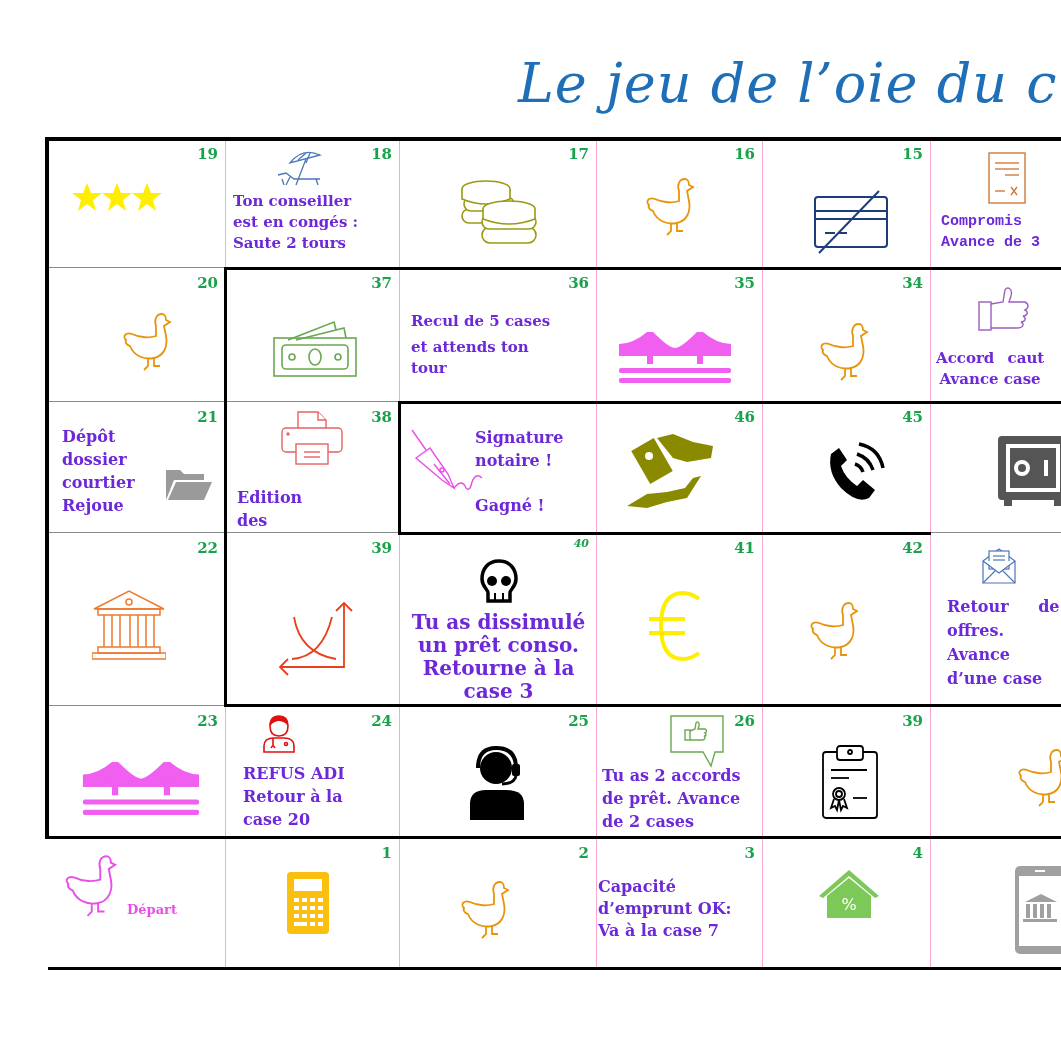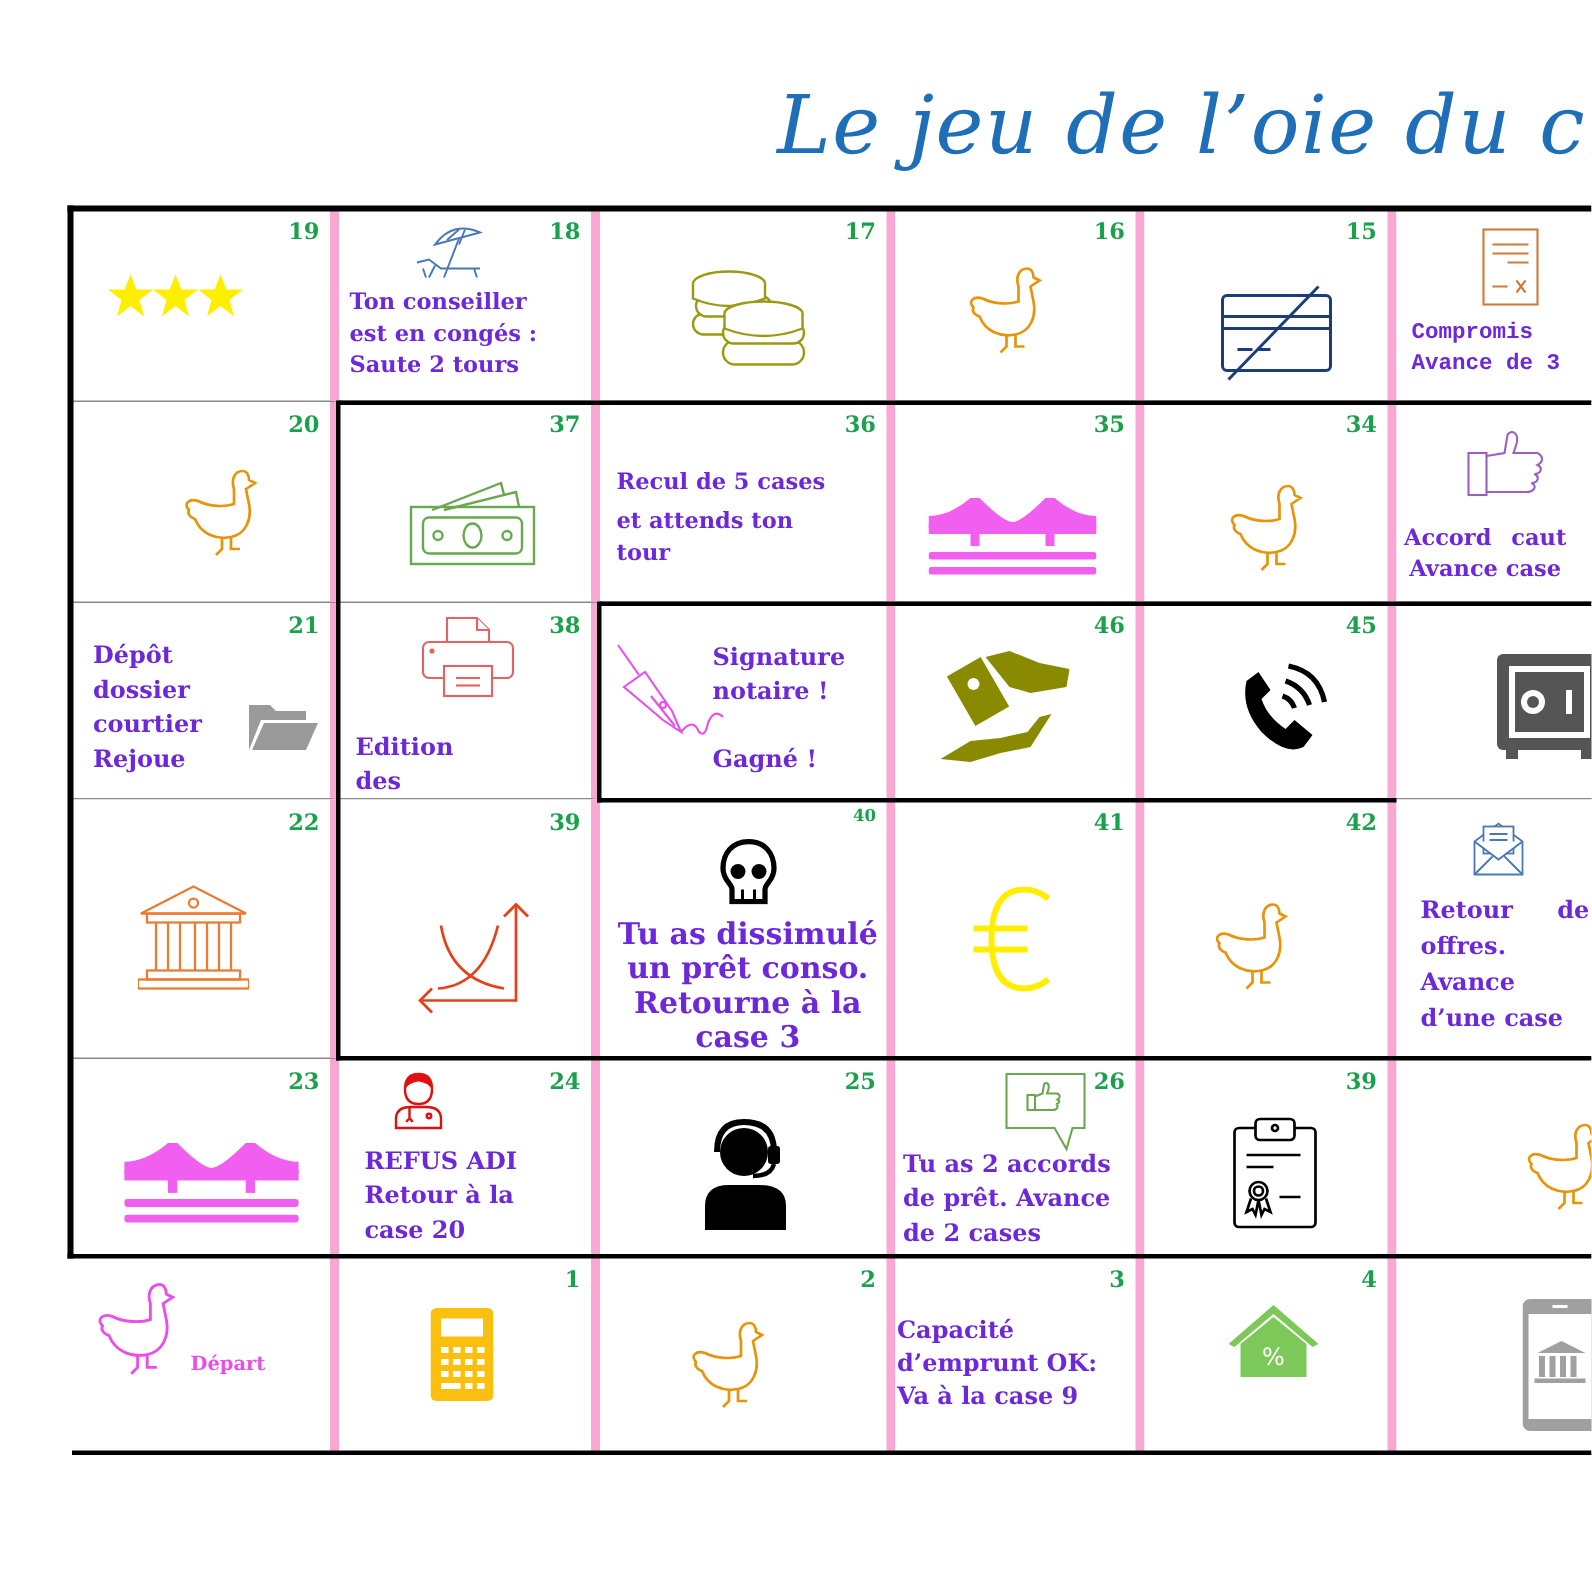--- a/index.html
+++ b/index.html
@@ -1,21 +1,21 @@
 <!DOCTYPE html>
 <html><head>
 <meta charset="utf-8">
 <style>
   html,body{margin:0;padding:0;background:#fff;}
   body{width:1061px;height:1061px;position:relative;overflow:hidden;font-family:"DejaVu Serif",serif;}
   .title{position:absolute;left:518px;top:52px;font-family:"DejaVu Serif",serif;font-style:italic;font-size:54px;color:#1f6fb8;white-space:nowrap;letter-spacing:1px;}
   .board{position:absolute;left:0;top:0;width:1061px;height:1061px;}
-  .cell{position:absolute;box-sizing:border-box;border-right:6px solid #f9a8d4;border-bottom:1px solid #8a8a8a;background:#fff;overflow:hidden;}
+  .cell{position:absolute;box-sizing:border-box;border-right:1px solid #f9a8d4;border-bottom:1px solid #8a8a8a;background:#fff;overflow:hidden;}
   .num{position:absolute;top:6px;right:7px;font-family:"DejaVu Serif",serif;font-weight:bold;font-size:15px;color:#1aa14b;}
-  .num.small{font-size:11px;top:4px;}
+  .num.small{font-size:11px;top:4px;font-style:italic;}
   .txt{position:absolute;font-family:"DejaVu Serif",serif;font-weight:bold;font-size:15px;line-height:21px;color:#6d28d9;}
   .icon{position:absolute;}
   .thick{position:absolute;background:#000;}
 </style>
 </head>
 <body>
 
 <div class="title">Le jeu de l’oie du crédit</div>
 
 <div class="board">
@@ -430,21 +430,21 @@
       <path d="M42,4 C36,4 34,10 36,16 L36,26 C30,28 20,28 12,24 C6,22 2,26 6,30 C4,34 10,36 10,36 C14,46 24,50 34,48 C44,46 48,36 46,26 L44,16 L50,12 L46,10 C46,6 44,4 42,4 Z"></path>
       <path d="M28,48 L28,56 L24,60 M34,48 L34,56 L40,56"></path>
     </svg>
   </div>
 
   <div class="cell" style="left:597px;top:838px;width:166px;height:132px;">
     <span class="num">3</span>
     <div class="txt" style="left:1px;top:38px;font-size:16px;line-height:22px;">
       <div>Capacité</div>
         <div>d’emprunt OK:</div>
-        <div>Va à la case 9</div>
+        <div>Va à la case 7</div>
     </div>
   </div>
 
   <div class="cell" style="left:763px;top:838px;width:168px;height:132px;">
     <span class="num">4</span>
     <svg class="icon" style="left:56px;top:30px" width="60" height="52" viewBox="0 0 60 52">
       <path d="M0,28 L30,2 L60,28 L56,30 L30,8 L4,30 Z" fill="#7cc95a"></path>
       <path d="M8,28 L30,10 L52,28 L52,50 L8,50 Z" fill="#7cc95a"></path>
       <text x="30" y="42" text-anchor="middle" font-family="DejaVu Sans, sans-serif" font-size="16" fill="#fff">%</text>
     </svg>

